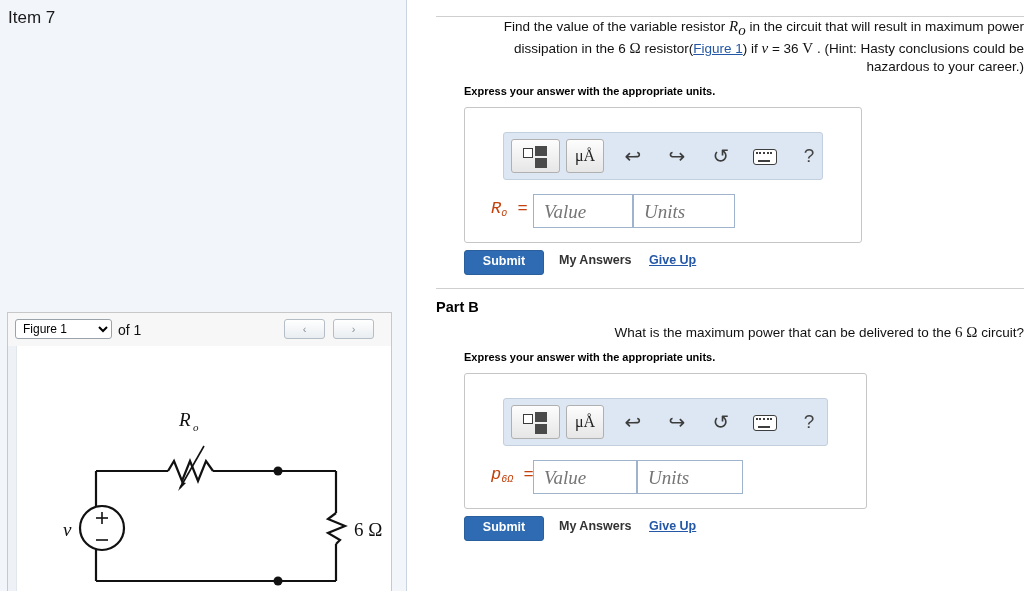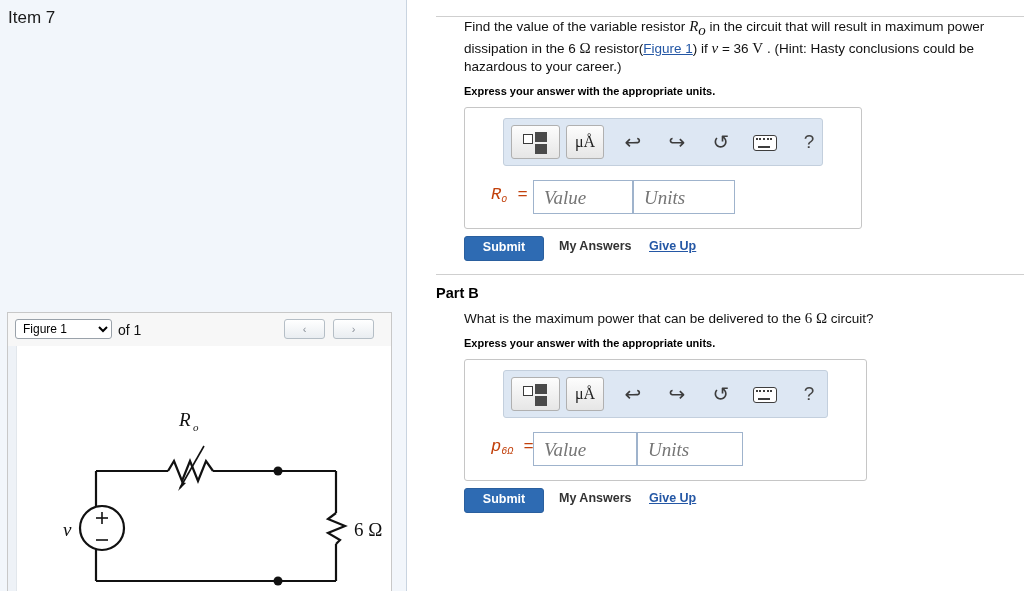--- a/index.html
+++ b/index.html
@@ -128,20 +128,21 @@
     font-weight: bold;
     color: #000;
     margin: 10px 0 8px 28px;
   }
   .question-text {
     margin: 0 0 0 56px;
     width: 560px;
     font-size: 13.5px;
     line-height: 18px;
     color: #111;
+    text-align: right;
   }
   .question-text .mathvar {
     font-family: "Liberation Serif", serif;
     font-style: italic;
     font-size: 15px;
   }
   .question-text .mathsym {
     font-family: "Liberation Serif", serif;
     font-size: 15px;
   }
@@ -168,21 +169,21 @@
     margin: 10px 0 0 56px;
     width: 398px;
     border: 1px solid #c6c6c6;
     border-radius: 3px;
     background: #ffffff;
     box-sizing: border-box;
     padding: 10px 0 14px 0;
   }
   .mini-toolbar {
     position: relative;
-    margin: 0 auto;
+    margin: 14px auto;
     width: 320px;
     height: 48px;
     background: #dde7f3;
     border: 1px solid #c3cfdd;
     border-radius: 3px;
     box-sizing: border-box;
   }
   .tb-btn {
     position: absolute;
     top: 6px;

